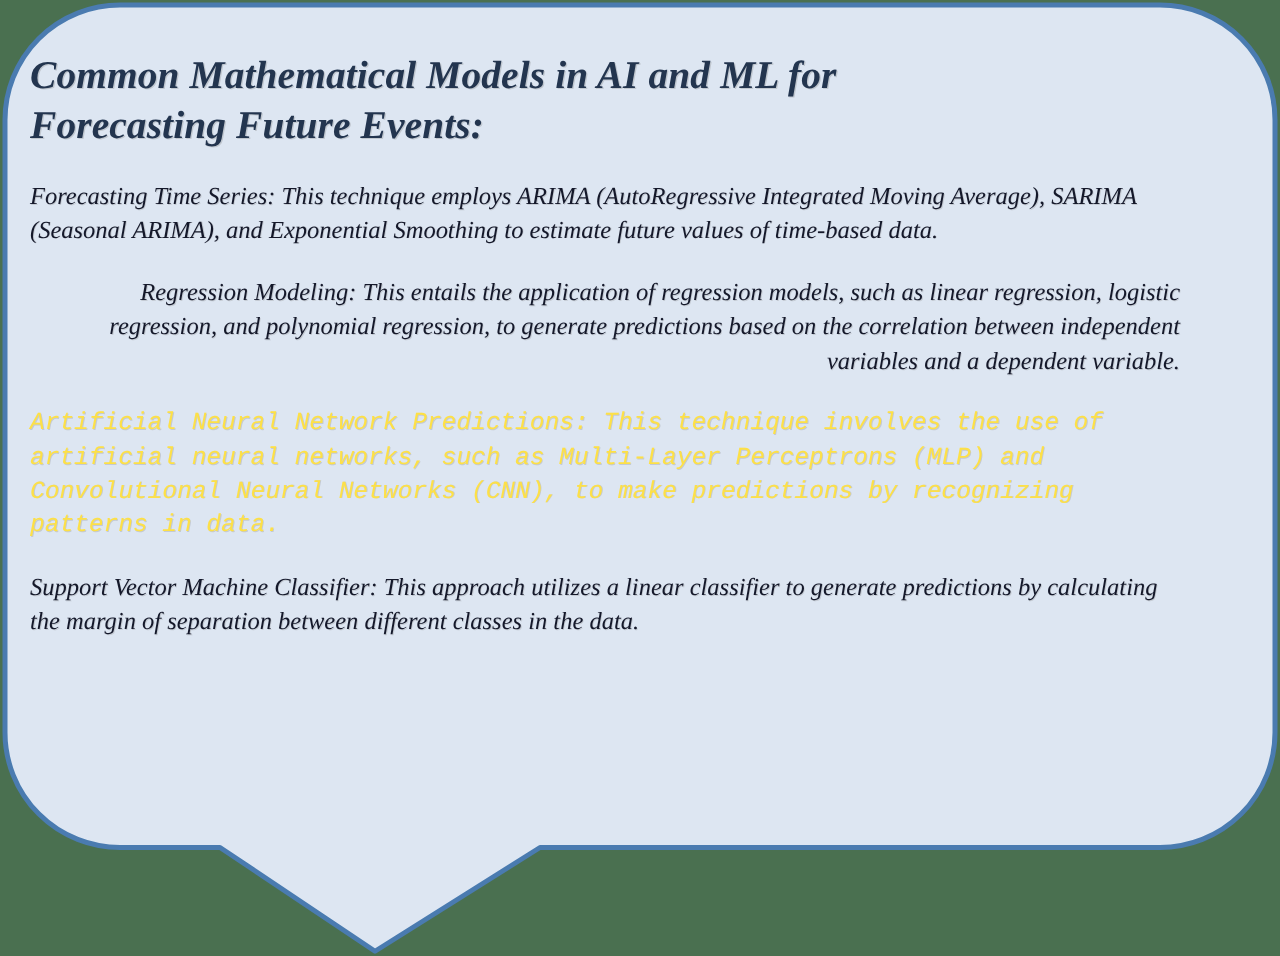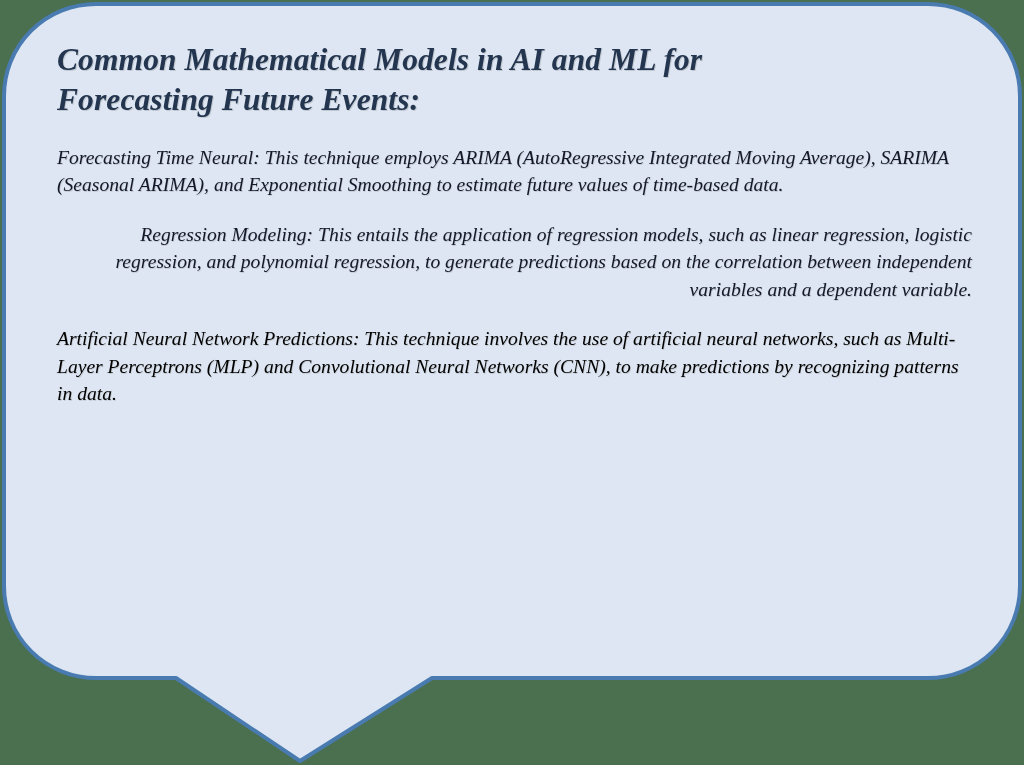--- a/index.html
+++ b/index.html
@@ -31,21 +31,21 @@
     display: block;
   }
 
   .bubble-content {
     position: absolute;
     left: 0;
     top: 0;
     width: 1024px;
     height: 690px;
     box-sizing: border-box;
-    padding: 40px 52px 0 57px;
+    padding: 40px 52px 0 24px;
   }
 
   
   .title {
     font-style: italic;
     font-size: 31.5px;
     line-height: 1.27;
     color: #23354f;
     letter-spacing: 0.1px;
     margin: 0 0 24px 0;
@@ -90,22 +90,23 @@
         A 92,92 0 0 1 4,586
         L 4,96
         A 92,92 0 0 1 96,4
         Z" fill="#dde6f2" stroke="#4a7bb0" stroke-width="4" stroke-linejoin="round"></path>
   </svg>
 
   <div class="bubble-content">
 
     <h1 class="title" style="color: rgb(35, 53, 79);">Common Mathematical Models in AI and ML for Forecasting Future Events:</h1>
 
-    <p class="para" style="color: rgb(20, 24, 42);"><span class="lead">Forecasting Time Neural:</span><span> This technique employs ARIMA (AutoRegressive Integrated Moving Average), SARIMA (Seasonal ARIMA), and Exponential Smoothing to estimate future values of time-based data.</span></p>
+    <p class="para" style="color: rgb(20, 24, 42);"><span class="lead">Forecasting Time Series:</span><span> This technique employs ARIMA (AutoRegressive Integrated Moving Average), SARIMA (Seasonal ARIMA), and Exponential Smoothing to estimate future values of time-based data.</span></p>
 
 
     <p class="para" style="color: rgb(20, 24, 42); text-align: right;"><span class="lead">Regression Modeling:</span><span> This entails the application of regression models, such as linear regression, logistic regression, and polynomial regression, to generate predictions based on the correlation between independent variables and a dependent variable.</span></p>
 
-    <p class="para" style="color: #000000;"><span class="lead">Artificial Neural Network Predictions:</span><span> This technique involves the use of artificial neural networks, such as Multi-Layer Perceptrons (MLP) and Convolutional Neural Networks (CNN), to make predictions by recognizing patterns in data.</span></p>
+    <p class="para" style="color: #fde047; font-family: Liberation Mono, monospace;"><span class="lead">Artificial Neural Network Predictions:</span><span> This technique involves the use of artificial neural networks, such as Multi-Layer Perceptrons (MLP) and Convolutional Neural Networks (CNN), to make predictions by recognizing patterns in data.</span></p>
 
+    <p class="para" style="color: rgb(20, 24, 42);"><span class="lead">Support Vector Machine Classifier:</span><span> This approach utilizes a linear classifier to generate predictions by calculating the margin of separation between different classes in the data.</span></p>
 
   </div>
 </div>
 
 </body></html>

